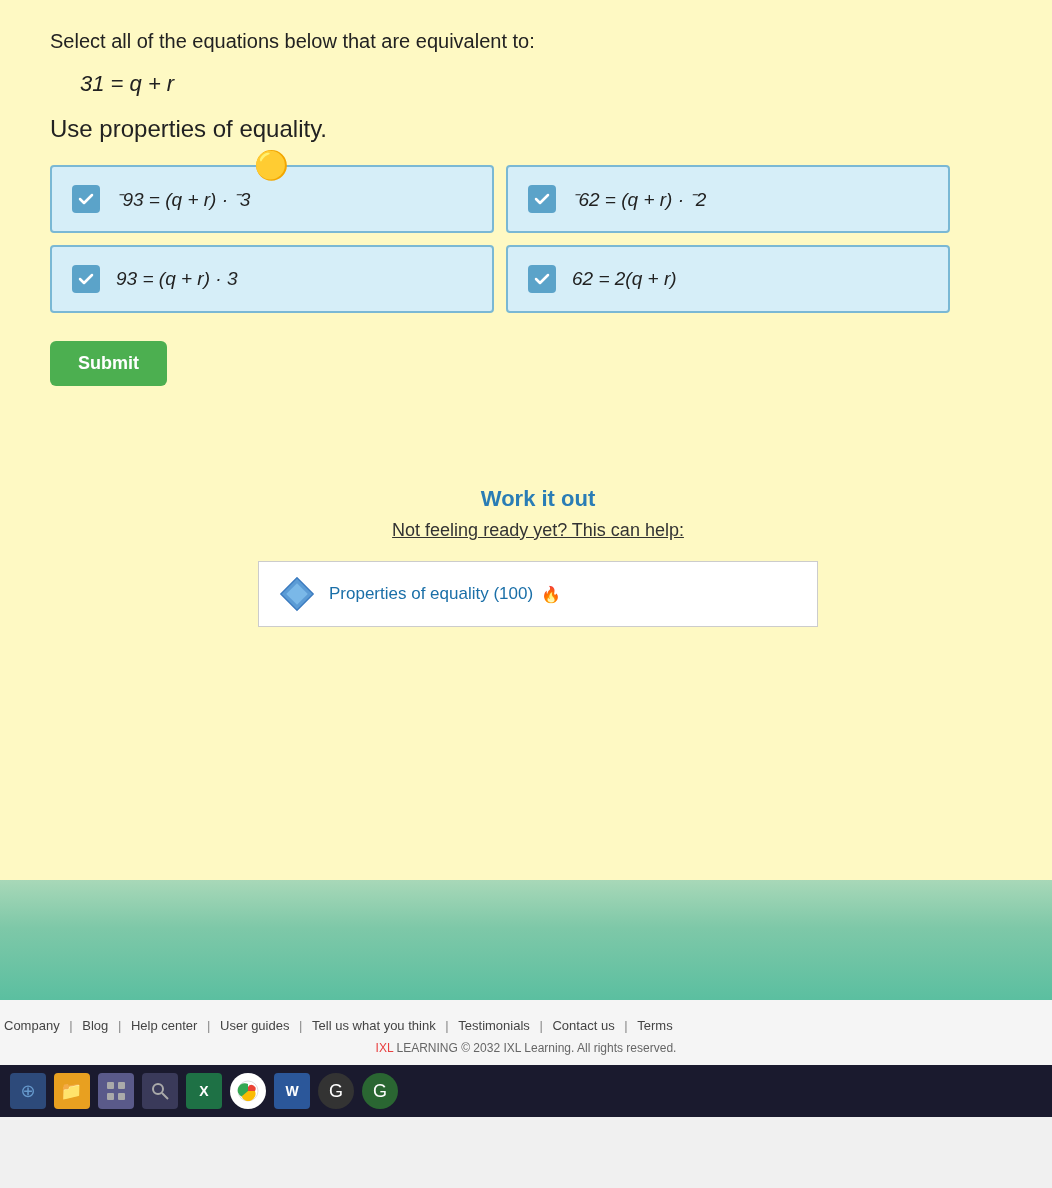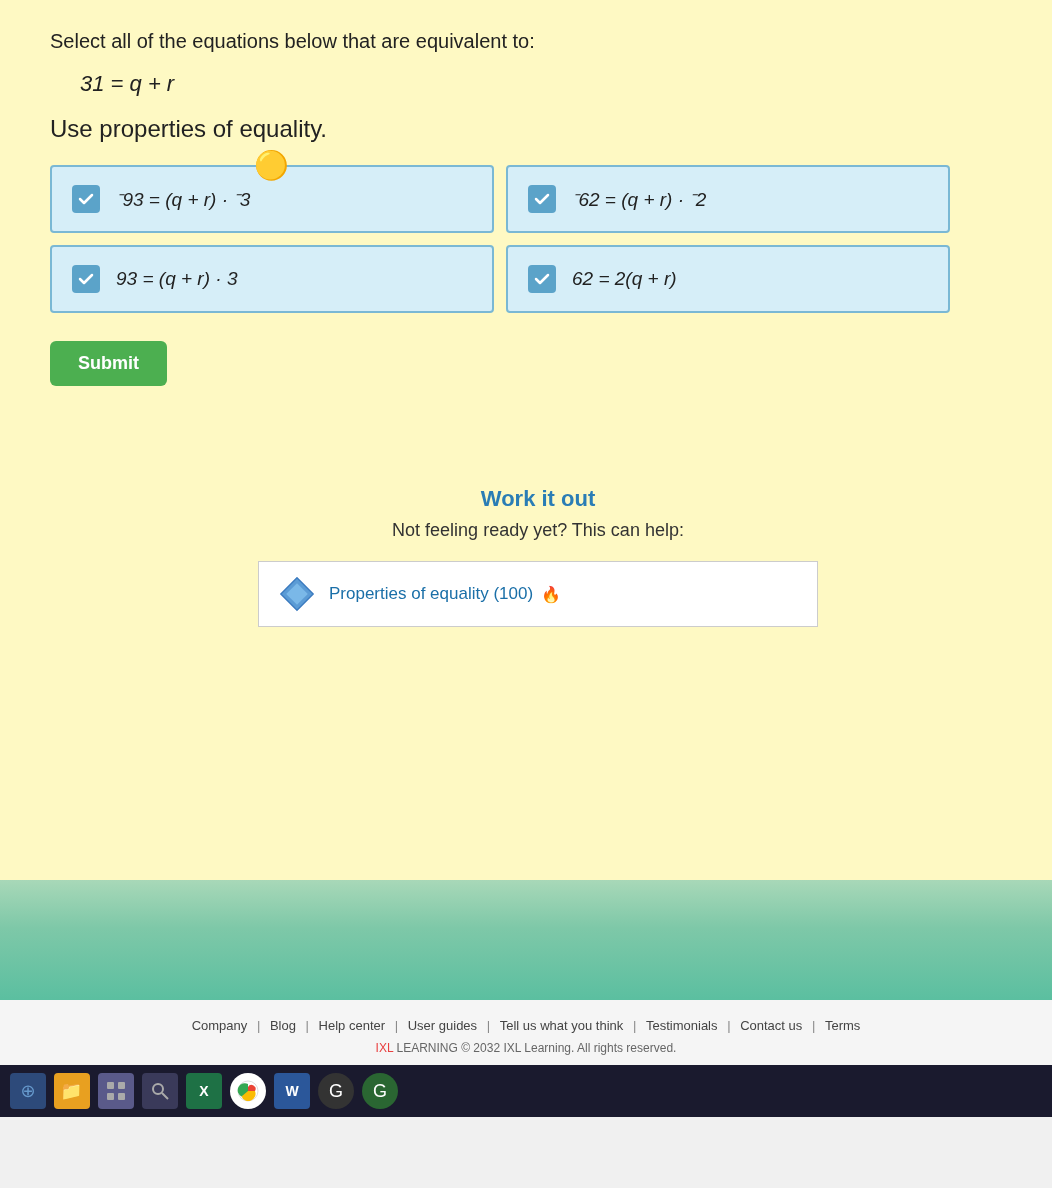--- a/index.html
+++ b/index.html
@@ -109,20 +109,21 @@
       color: #2a7db5;
       font-size: 22px;
       font-weight: 600;
       margin-bottom: 8px;
     }
 
     .work-it-out-subtitle {
       font-size: 18px;
       color: #333;
       margin-bottom: 20px;
+      text-decoration: underline;
     }
 
     .practice-link-box {
       display: flex;
       align-items: center;
       background: #fff;
       border: 1px solid #ccc;
       border-radius: 0;
       padding: 14px 20px;
       max-width: 560px;
@@ -148,21 +149,21 @@
     }
 
     .gradient-footer {
       background: linear-gradient(180deg, #a8d8b8 0%, #7ec8a8 40%, #5bbfa0 100%);
       height: 120px;
     }
 
     .footer-links {
       background: #f5f5f5;
       padding: 18px 0 8px 0;
-      text-align: center;
+      text-align: left;
       font-size: 13px;
       color: #555;
     }
 
     .footer-links a, .footer-link-item {
       color: #444;
       text-decoration: none;
       margin: 0 4px;
       font-size: 13px;
     }

